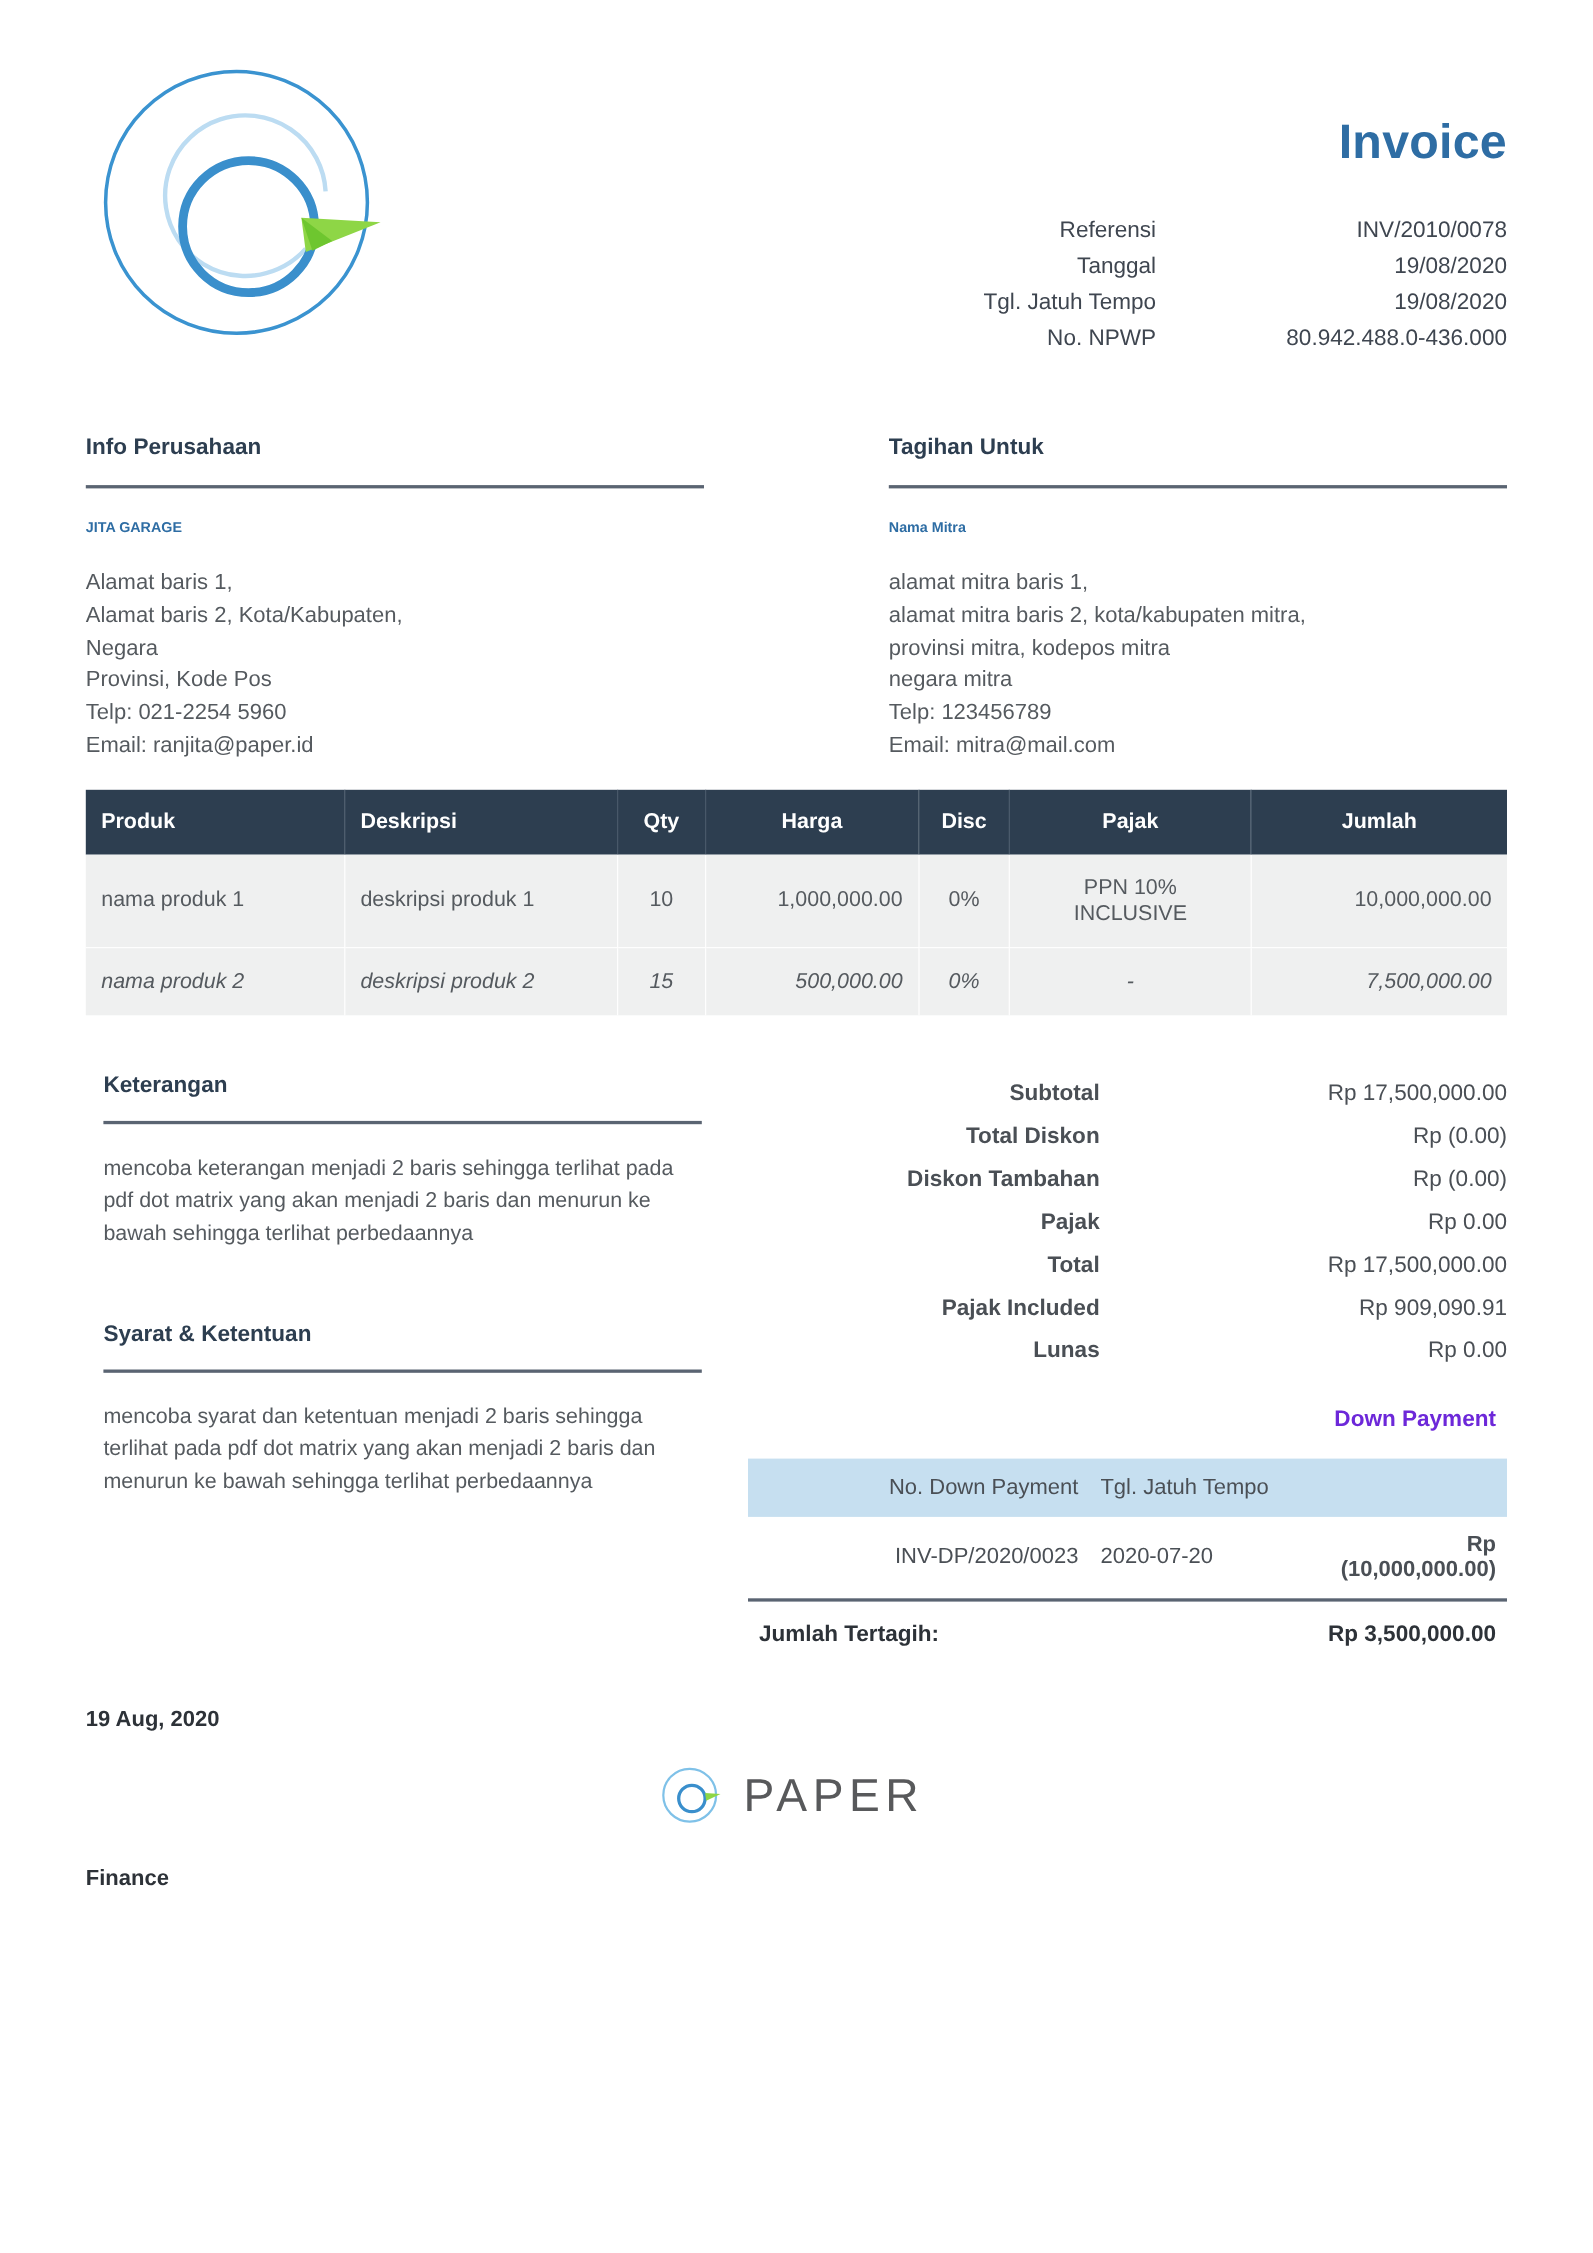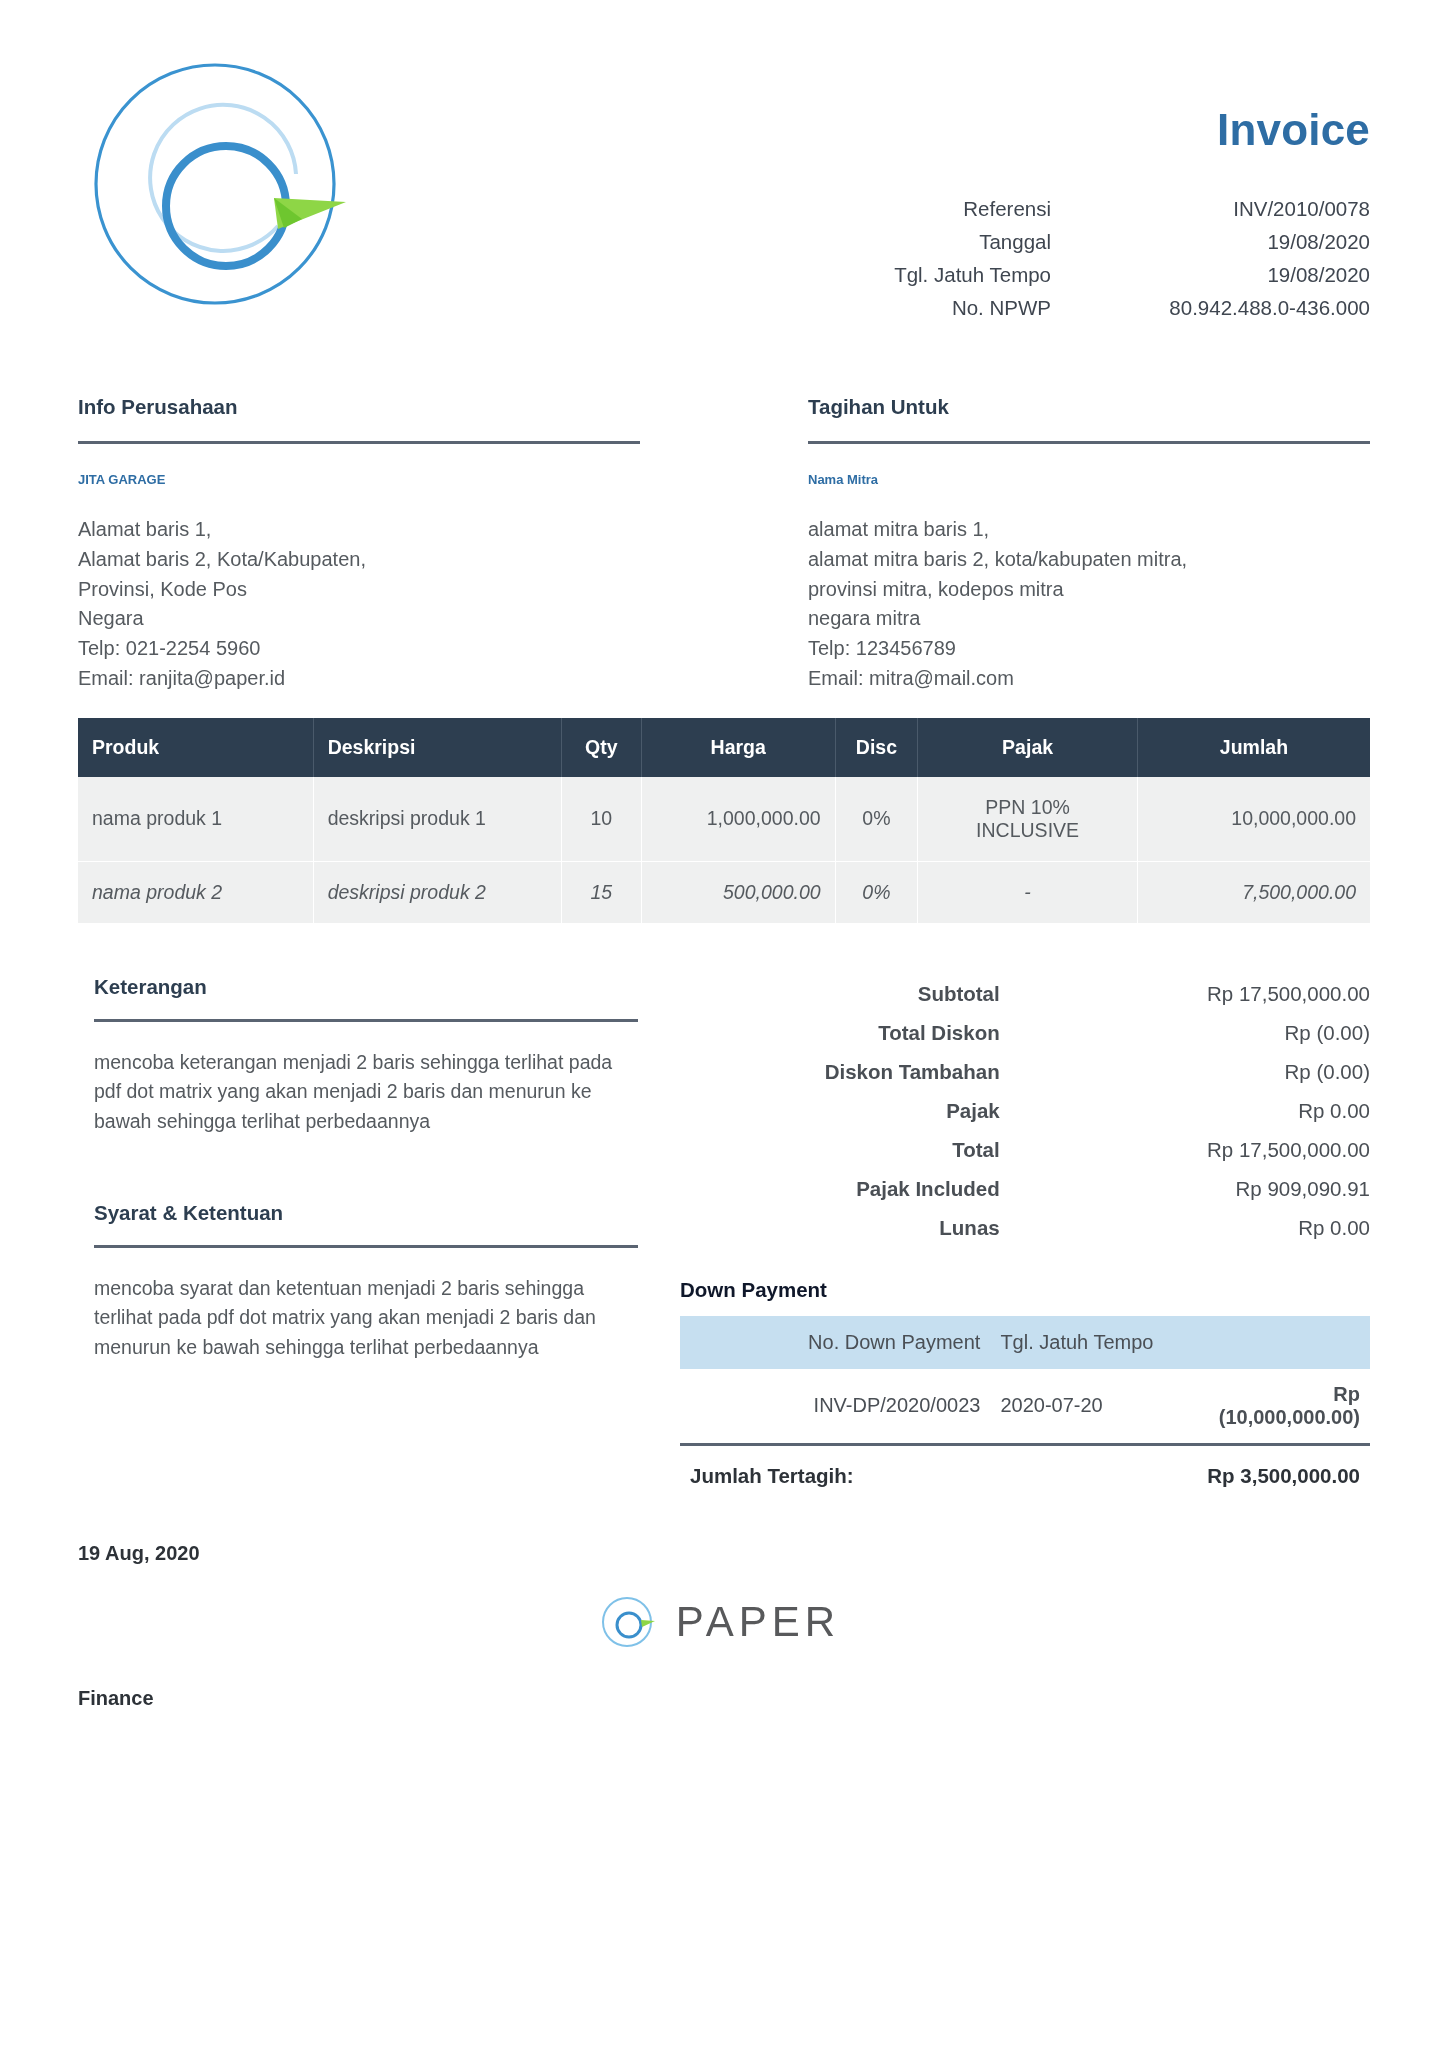--- a/index.html
+++ b/index.html
@@ -161,26 +161,26 @@
   }
   .tot-label {
     text-align: right;
     font-weight: bold;
     color: #4a4f55;
     padding-right: 130px !important;
   }
   .tot-value { text-align: right; color: #4a4f55; }
 
   .dp-title {
-    text-align: left;
-    font-size: 20.5px;
-    font-weight: bold;
-    color: #0f172a;
+    text-align: right;
+    font-size: 20.5px;
+    font-weight: bold;
+    color: #6d28d9;
     margin-top: 30px;
-    margin-bottom: 14px;
+    margin-bottom: 24px;
     padding-right: 10px;
   }
   .dp-table {
     width: 100%;
     border-collapse: collapse;
     table-layout: fixed;
   }
   .dp-table thead th {
     background: #c6dff0;
     font-size: 20px;
@@ -286,22 +286,22 @@
 
   <div class="parties">
 
     <div class="party">
       <div class="party-title">Info Perusahaan</div>
       <div class="party-rule"></div>
       <div class="party-name">JITA GARAGE</div>
       <div class="party-lines">
         <div>Alamat baris 1,</div>
         <div>Alamat baris 2, Kota/Kabupaten,</div>
+        <div>Negara</div>
         <div>Provinsi, Kode Pos</div>
-        <div>Negara</div>
         <div>Telp: 021-2254 5960</div>
         <div>Email: ranjita@paper.id</div>
       </div>
     </div>
 
     <div class="party">
       <div class="party-title">Tagihan Untuk</div>
       <div class="party-rule"></div>
       <div class="party-name">Nama Mitra</div>
       <div class="party-lines">

